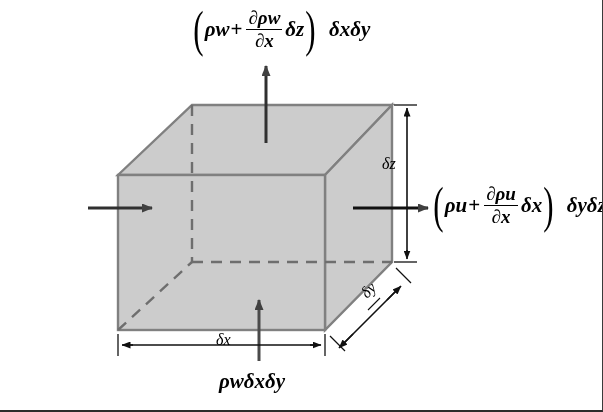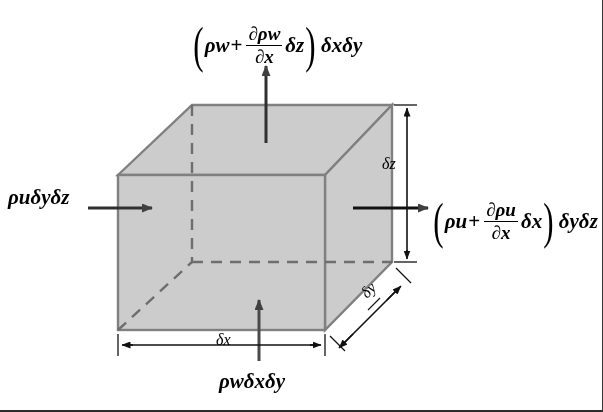--- a/index.html
+++ b/index.html
@@ -45,41 +45,41 @@
     font-style: normal;
     line-height: 0.78;
     display: inline-block;
     transform: scaleX(0.62);
     margin: 0 -2px;
   }
   .frac {
     display: inline-flex;
     flex-direction: column;
     align-items: center;
-    margin: 16px 3px;
+    margin: 0 3px;
     font-size: 19px;
     line-height: 1.05;
   }
   .frac .num {
     padding: 0 2px 1px 2px;
   }
   .frac .den {
     border-top: 1.6px solid #000;
     padding: 1px 2px 0 2px;
     width: 100%;
     text-align: center;
     box-sizing: border-box;
   }
   .plus {
     font-style: normal;
     font-weight: bold;
     margin: 0 1px;
   }
   .tail {
-    margin-left: 4px;
+    margin-left: 12px;
   }
   .dimlbl {
     position: absolute;
     font-family: "Liberation Serif", serif;
     font-style: italic;
     font-weight: normal;
     font-size: 16px;
     color: #000;
   }
   #lbl-top    { left: 192px; top: 8px; }
@@ -181,21 +181,20 @@
       <span class="frac">
         <span class="num">∂ρu</span>
         <span class="den">∂x</span>
       </span>
       <span>δx</span>
       <span class="paren">)</span>
       <span class="tail">δyδz</span>
     </span>
   </div>
 
-  <div class="lbl" id="lbl-left">ρuδyδz</div>
 
   <div class="lbl" id="lbl-bottom">ρwδxδy</div>
 
   <div class="dimlbl" id="dim-dz">δz</div>
 
   <div class="dimlbl" id="dim-dy">δy</div>
 
   <div class="dimlbl" id="dim-dx">δx</div>
 
 </div>

